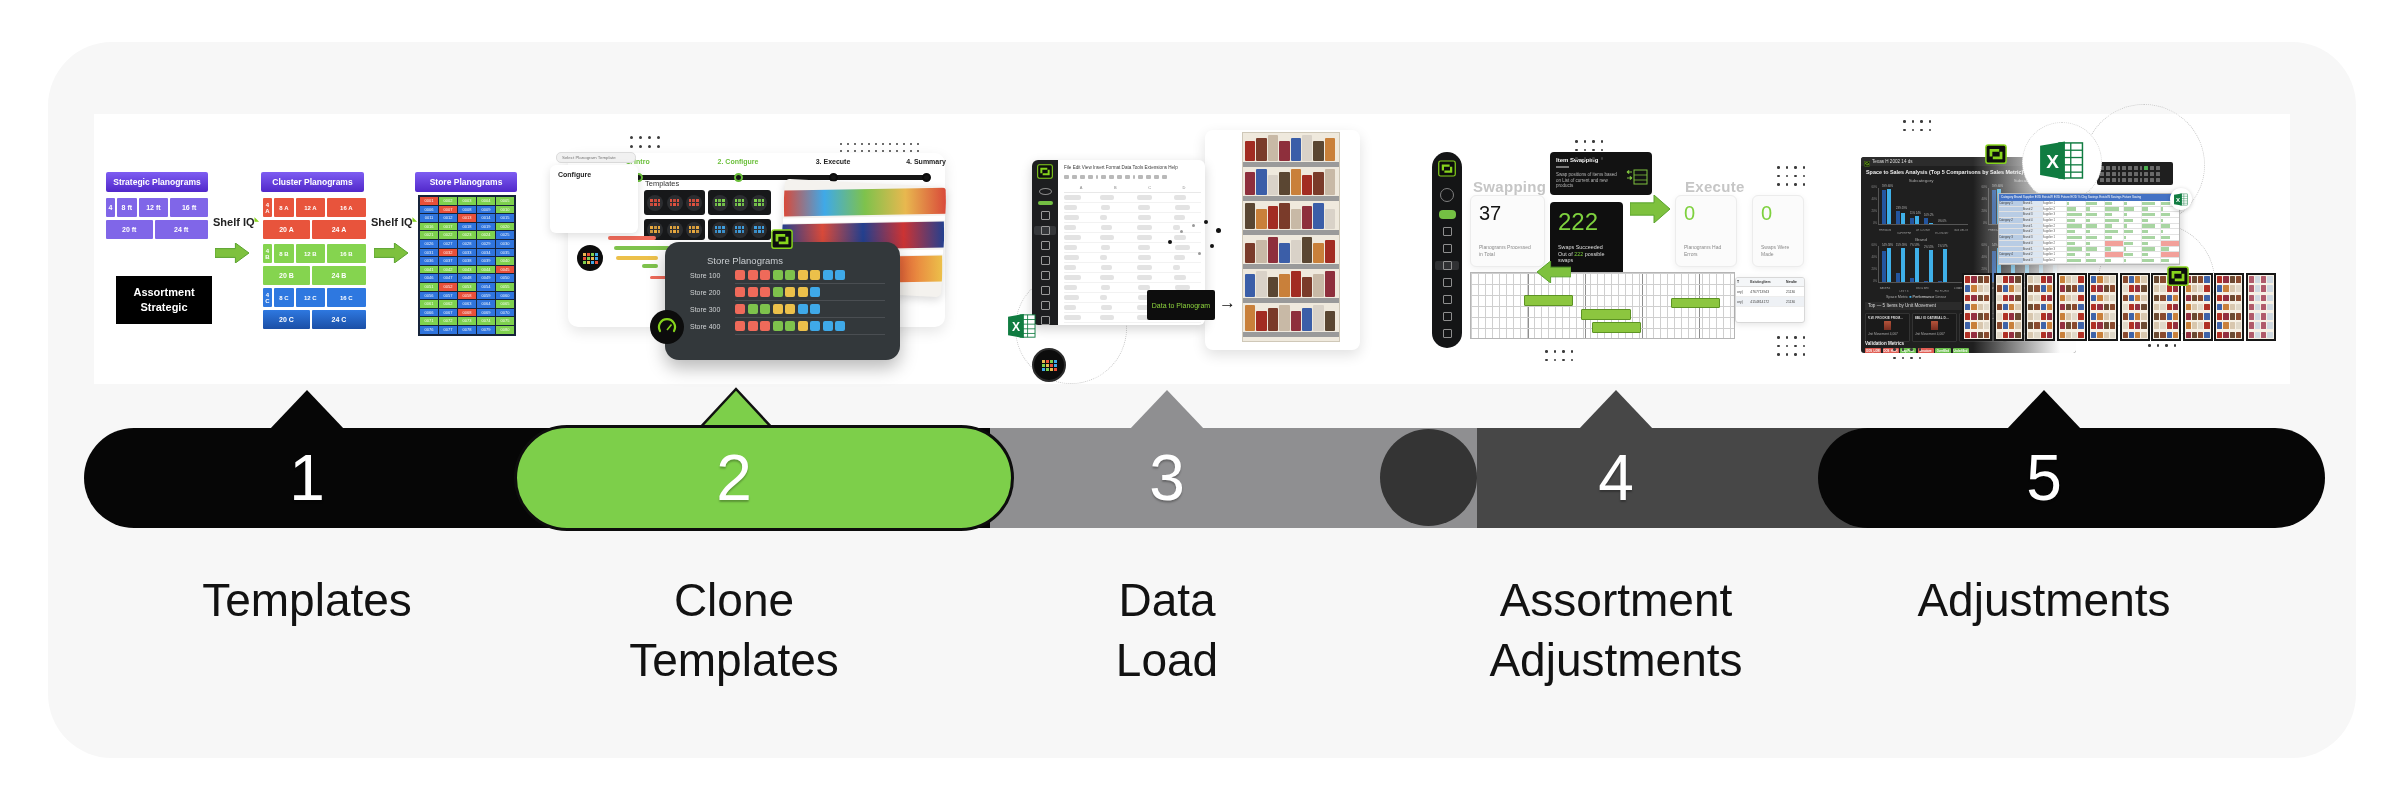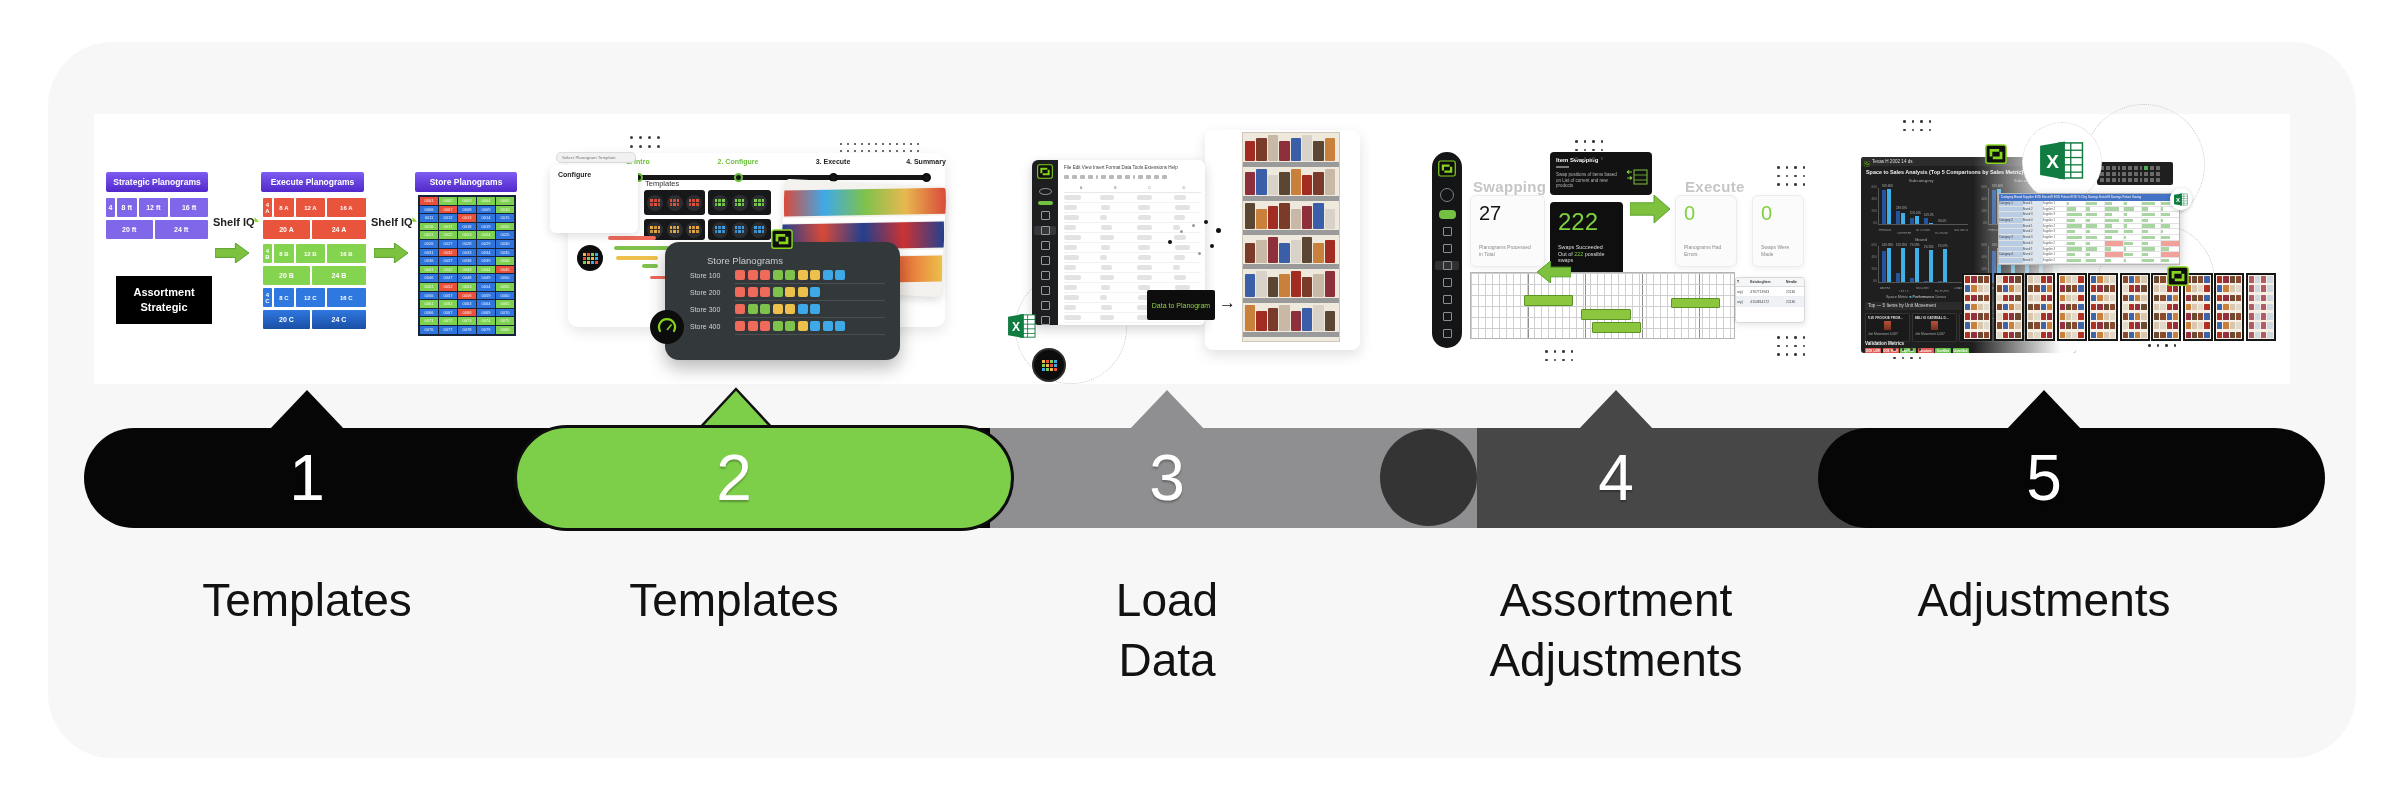--- a/index.html
+++ b/index.html
@@ -126,21 +126,21 @@
         <div class="block" style="background: rgb(128, 102, 232); flex: 1 1 0%; font-size: 7px;">20 ft</div>
         <div class="block" style="background: rgb(128, 102, 232); flex: 1.15 1 0%; font-size: 7px;">24 ft</div>
       </div>
     <div class="shelfiq" style="left:113px;top:52px"><span>Shelf IQ</span><i>◣</i></div>
     <div class="abs" id="t1a1" style="left:115px;top:80px"><svg width="34" height="20">
           <polygon points="0,5.6000000000000005 20.4,5.6000000000000005 20.4,0 34,10 20.4,20 20.4,14.399999999999999 0,14.399999999999999" fill="#7ec13e" stroke="#5aa32e" stroke-width="1"></polygon>
         </svg></div>
     <div class="assort" style="left:16px;top:113px;width:96px;height:48px">
       <div><span>Assortment</span><br><span>Strategic</span></div>
     </div>
-    <div class="pheader" style="left:161px;top:9px;width:103px">Execute Planograms</div>
+    <div class="pheader" style="left:161px;top:9px;width:103px">Cluster Planograms</div>
     <div id="t1clusters">
         <div class="brow" style="left: 163px; top: 35px; width: 103px;">
           <div class="block" style="background: rgb(232, 84, 60); flex: 0.55 1 0%; font-size: 6px;">4 A</div>
           <div class="block" style="background: rgb(232, 84, 60); flex: 1.3 1 0%; font-size: 6px;">8 A</div>
           <div class="block" style="background: rgb(232, 84, 60); flex: 1.8 1 0%; font-size: 6px;">12 A</div>
           <div class="block" style="background: rgb(232, 84, 60); flex: 2.5 1 0%; font-size: 6px;">16 A</div>
         </div>
         <div class="brow" style="left: 163px; top: 57px; width: 103px;">
           <div class="block" style="background: rgb(232, 84, 60); flex: 1 1 0%; font-size: 7px;">20 A</div>
           <div class="block" style="background: rgb(232, 84, 60); flex: 1.15 1 0%; font-size: 7px;">24 A</div>
@@ -850,21 +850,21 @@
         </div>
         <div style="margin-top: 8px; width: 9px; height: 9px; display: flex; align-items: center; justify-content: center;">
           <div style="width: 7px; height: 7px; border: 1px solid rgb(143, 143, 143); border-radius: 1px;"></div>
         </div>
         <div style="margin-top: 8px; width: 9px; height: 9px; display: flex; align-items: center; justify-content: center;">
           <div style="width: 7px; height: 7px; border: 1px solid rgb(143, 143, 143); border-radius: 1px;"></div>
         </div>
       </div>
     <div class="greytitle" style="left:48px;top:38px">Swapping</div>
     <div class="wcard4" style="left:45px;top:55px;width:73px;height:70px">
-      <div class="bignum abs" style="left:8px;top:6px">27</div>
+      <div class="bignum abs" style="left:8px;top:6px">37</div>
       <div class="cap abs" style="left:8px;top:48px;width:55px">Planograms Processed in Total</div>
     </div>
     <div class="dk4" style="left:125px;top:12px;width:102px;height:43px">
       <div class="abs" style="left:6px;top:5px;font-size:6px;font-weight:bold;color:#f2f2f2">Item Swapping</div>
       <div class="abs" style="left:6px;top:14px;width:13px;height:1.5px;background:#777"></div>
       <div class="abs" style="left:6px;top:20px;width:64px;font-size:4.5px;line-height:5.6px;color:#b5b5b5">Swap positions of items based on List of current and new products</div>
       <div class="abs" style="left:76px;top:17px">
         <svg width="22" height="18" viewBox="0 0 22 18">
           <path d="M6 3 h-5 M1 3 l2.2 -1.6 M1 3 l2.2 1.6" stroke="#7ec13e" stroke-width="1.2" fill="none"></path>
           <path d="M1 9 h5 M6 9 l-2.2 -1.6 M6 9 l-2.2 1.6" stroke="#7ec13e" stroke-width="1.2" fill="none"></path>
@@ -1860,25 +1860,26 @@
   <div class="step-num" style="left:307px">1</div>
   <div class="step-num" style="left:734px">2</div>
   <div class="step-num" style="left:1167px">3</div>
   <div class="step-num" style="left:1616px">4</div>
   <div class="step-num" style="left:2044px">5</div>
 
   <div class="step-label" style="left:307px">
       <div>Templates</div>
     </div>
   <div class="step-label" style="left:734px">
+      <div>Clone</div>
       <div>Templates</div>
     </div>
   <div class="step-label" style="left:1167px">
+      <div>Data</div>
       <div>Load</div>
-      <div>Data</div>
     </div>
   <div class="step-label" style="left:1616px">
       <div>Assortment</div>
       <div>Adjustments</div>
     </div>
   <div class="step-label" style="left:2044px">
       <div>Adjustments</div>
     </div>
 </div>
 

